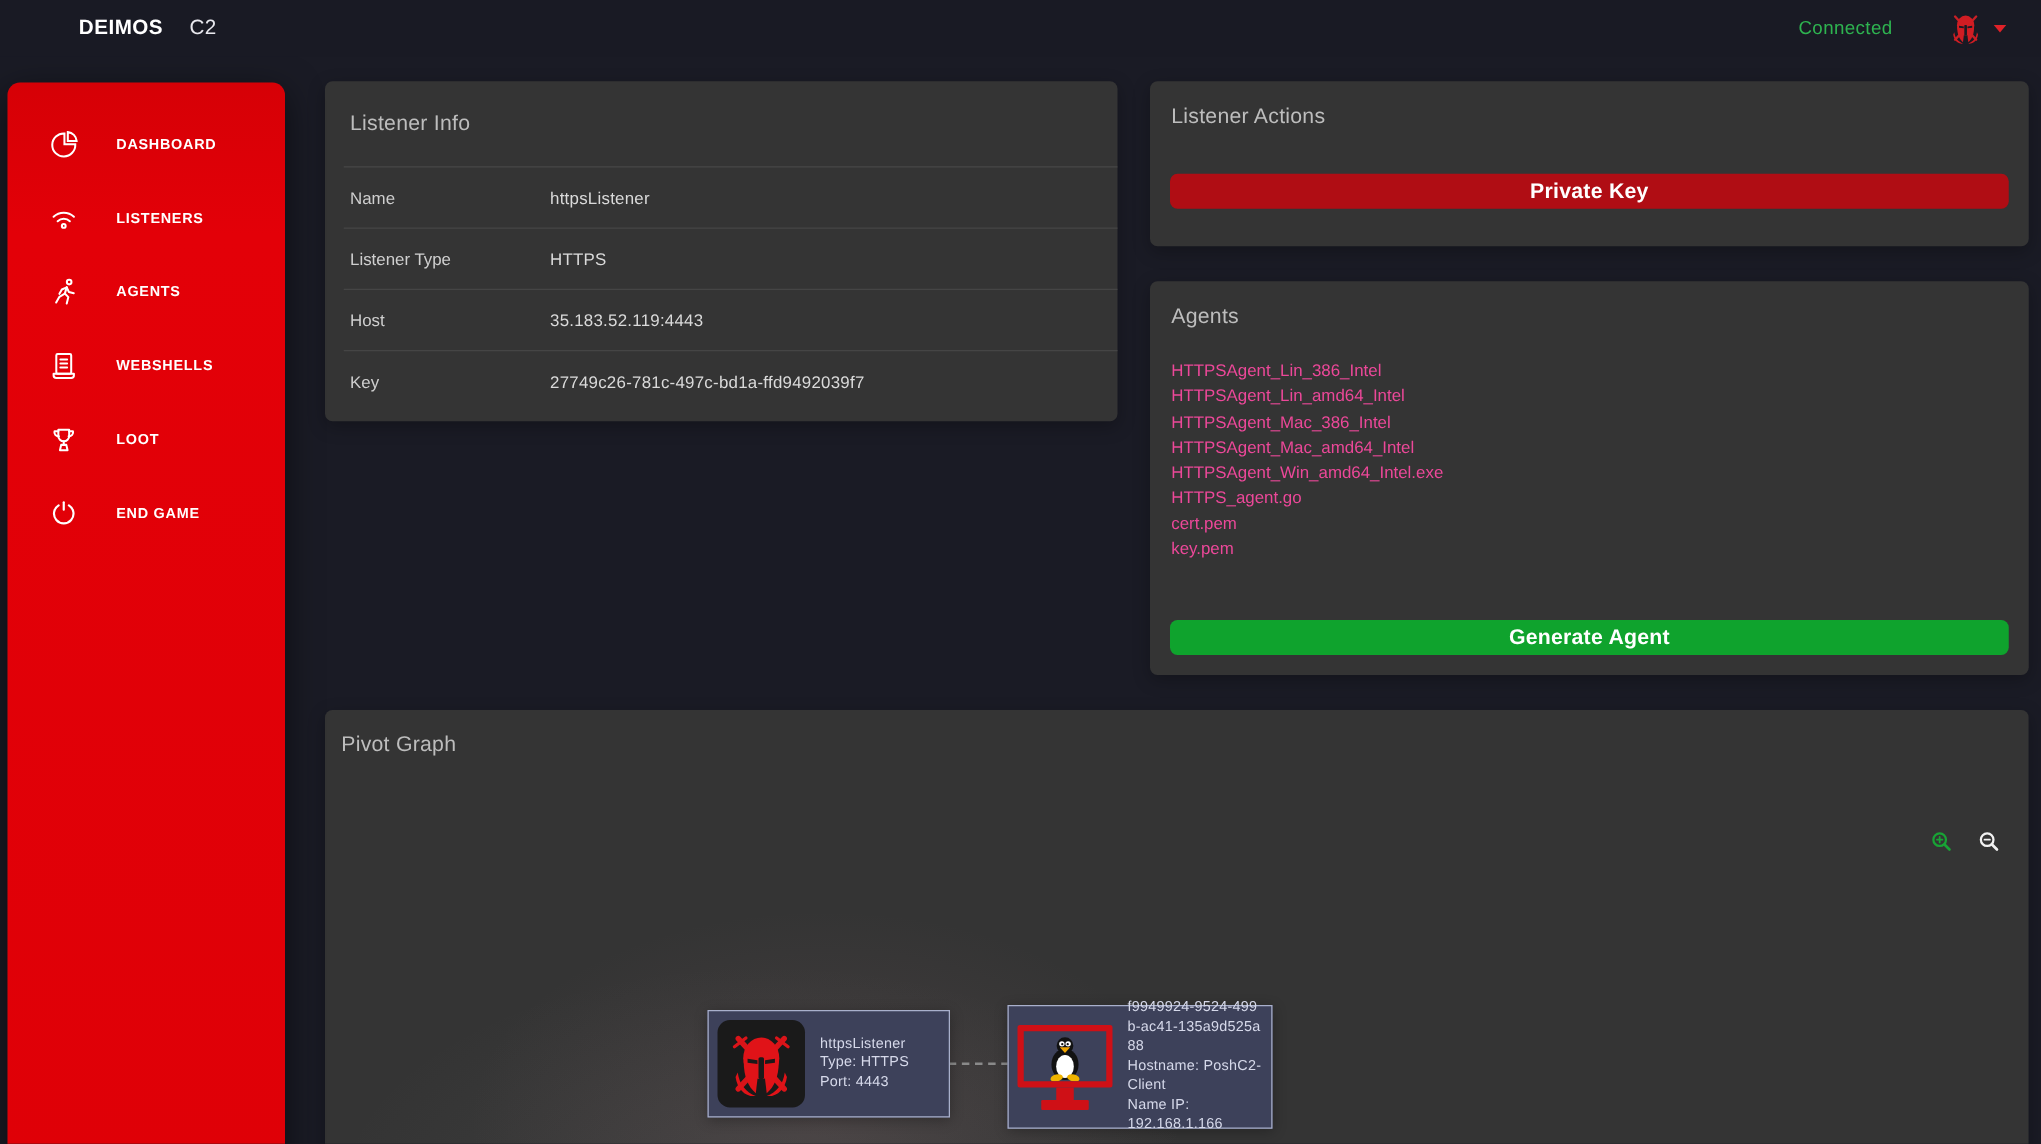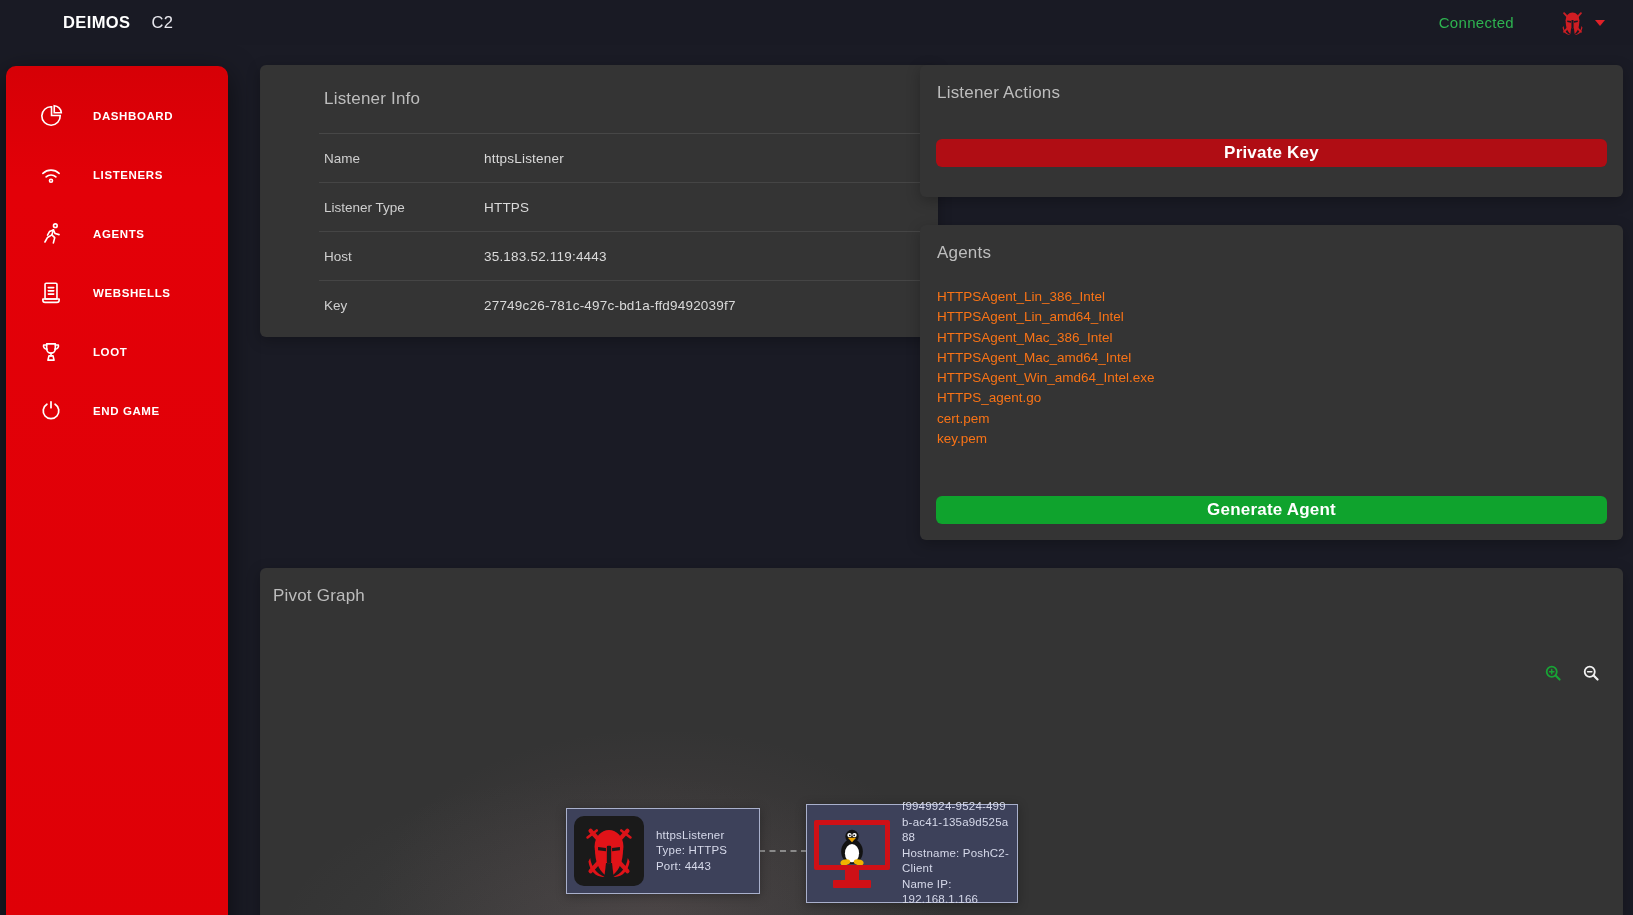--- a/index.html
+++ b/index.html
@@ -32,21 +32,21 @@
   .nav-item{
     height:59px;display:flex;align-items:center;padding-left:31px;cursor:pointer;
   }
   .nav-item .nav-ico{width:27px;height:27px;flex:0 0 27px;display:flex;align-items:center;justify-content:center;}
   .nav-item .nav-label{
     margin-left:17px;color:#fff;font-size:11.5px;font-weight:700;letter-spacing:.6px;padding-left:12px;
   }
   
   .panel{position:absolute;background:#343434;border-radius:6px;box-shadow:0 4px 14px rgba(0,0,0,.25);}
   .panel-title{color:#bdbdbd;font-size:17px;letter-spacing:.2px;}
-  #listener-info{left:260px;top:65px;width:634px;height:272px;padding-left:44px;}
+  #listener-info{left:260px;top:65px;width:634px;height:272px;}
   #listener-actions{left:920px;top:65px;width:703px;height:132px;}
   #agents{left:920px;top:225px;width:703px;height:315px;}
   #pivot{left:260px;top:568px;width:1363px;height:360px;
     background:
       radial-gradient(420px 250px at 400px 330px, rgba(150,115,120,.16), rgba(0,0,0,0) 68%),
       radial-gradient(560px 300px at 26% 108%, rgba(160,160,160,.10), rgba(0,0,0,0) 62%),
       #343434;}
   
   .li-head{height:68px;margin-left:15px;display:flex;align-items:center;padding-left:5px;border-bottom:1px solid #474747;}
   .info-row{height:48px;margin-left:15px;display:flex;align-items:center;padding-left:5px;border-bottom:1px solid #454545;}
@@ -57,21 +57,21 @@
   .pad-title{position:absolute;left:17px;top:18px;}
   .btn{
     position:absolute;left:16px;right:16px;height:28px;border:none;border-radius:6px;
     display:flex;align-items:center;justify-content:center;
     color:#fff;font-weight:700;font-size:17px;font-family:"Liberation Sans",sans-serif;
     cursor:pointer;letter-spacing:.2px;
   }
   .btn-red{background:#b00d14;top:74px;}
   .btn-green{background:#0fa32d;bottom:16px;}
   .files{position:absolute;left:17px;top:62px;right:17px;}
-  .file{font-size:13.5px;color:#f97316;line-height:20.3px;cursor:pointer;}
+  .file{font-size:13.5px;color:#ec4899;line-height:20.3px;cursor:pointer;}
   
   .graph-controls{position:absolute;top:96px;width:18px;height:18px;cursor:pointer;}
   #zoom-in{right:61px;}
   #zoom-out{right:23px;}
   .node{
     position:absolute;background:#3d415a;border:1.5px solid #a9b0cc;
     display:flex;align-items:center;padding:7px;box-sizing:border-box;
     box-shadow:0 2px 10px rgba(0,0,0,.3);cursor:grab;
   }
   #node-listener{left:306px;top:240px;width:194px;height:86px;}

